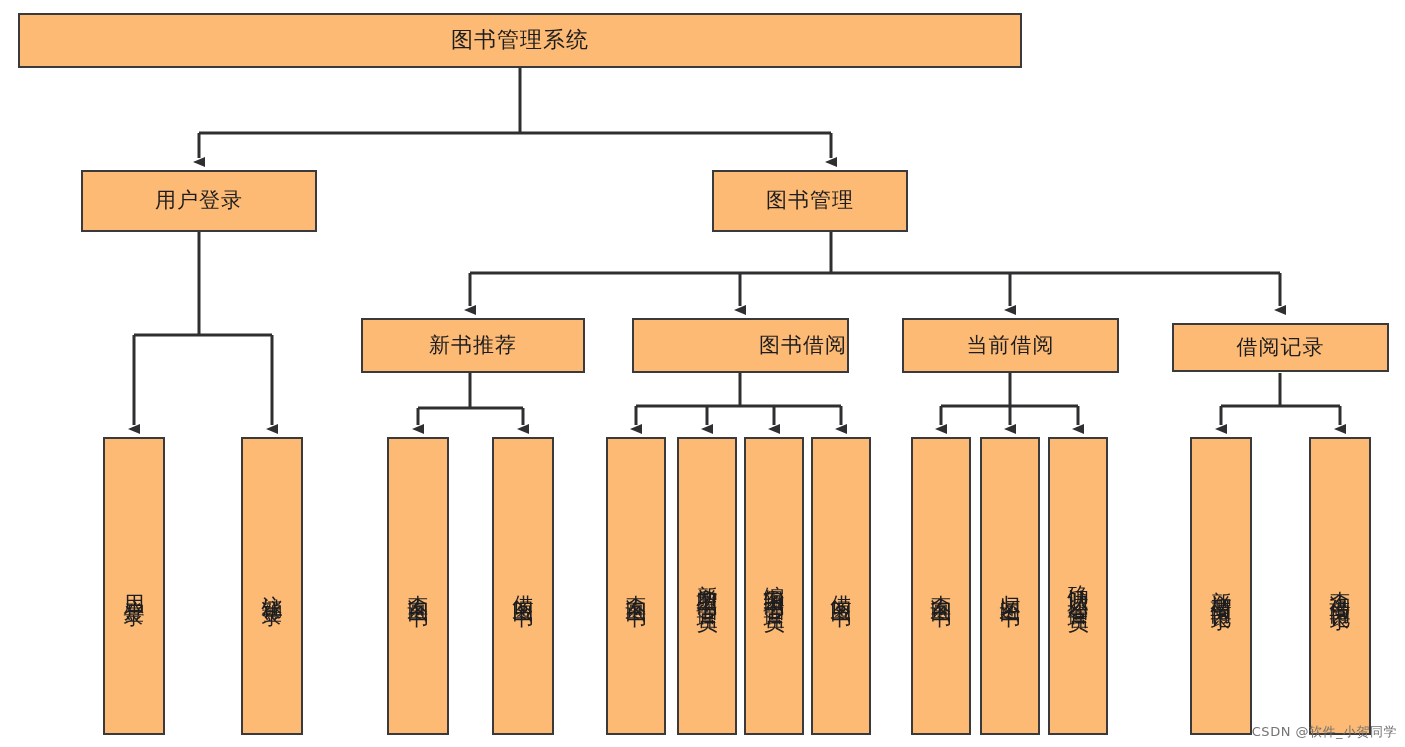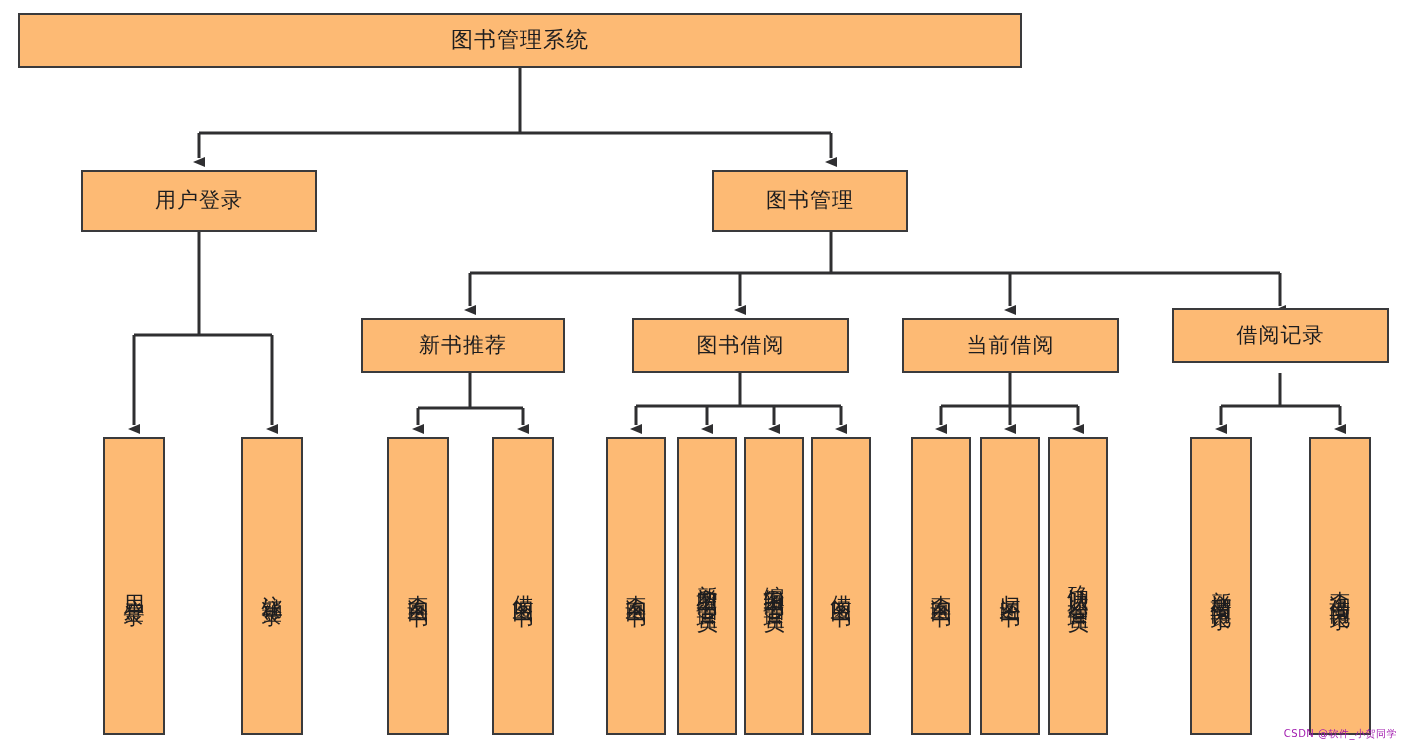--- a/index.html
+++ b/index.html
@@ -48,22 +48,22 @@
     text-orientation:upright;
     font-size:21px;
     letter-spacing:4px;
     line-height:1.05;
     white-space:nowrap;
     text-align:center;
   }
   #watermark{
     position:absolute;
     right:8px;bottom:6px;
-    font-size:10px;
-    color:#a21caf;
+    font-size:13px;
+    color:#737373;
     letter-spacing:0.5px;
     z-index:5;
     white-space:nowrap;
   }
 </style>
 </head>
 <body>
 
 <div id="canvas">
 
@@ -122,30 +122,30 @@
     <span class="lbl">图书管理系统</span>
   </div>
 
   <div class="node lvl2" style="left:81px;top:170px;width:236px;height:62px;">
     <span class="lbl">用户登录</span>
   </div>
   <div class="node lvl2" style="left:712px;top:170px;width:196px;height:62px;">
     <span class="lbl">图书管理</span>
   </div>
 
-  <div class="node lvl3" style="left:361px;top:318px;width:204px;height:55px;">
+  <div class="node lvl3" style="left:361px;top:318px;width:224px;height:55px;">
     <span class="lbl">新书推荐</span>
   </div>
-  <div class="node lvl3" style="left:632px;top:318px;width:217px;height:55px;">
+  <div class="node lvl3" style="left:632px;top:318px;width:217px;height:55px;justify-content:flex-end;">
     <span class="lbl">图书借阅</span>
   </div>
   <div class="node lvl3" style="left:902px;top:318px;width:217px;height:55px;">
     <span class="lbl">当前借阅</span>
   </div>
-  <div class="node lvl3" style="left:1172px;top:308px;width:217px;height:55px;justify-content:center;">
+  <div class="node lvl3" style="left:1172px;top:323px;width:217px;height:49px;justify-content:center;">
     <span class="lbl">借阅记录</span>
   </div>
 
   <div class="node leaf" style="left:103px;top:437px;width:62px;height:298px;">
     <span class="lbl">用户登录</span>
   </div>
   <div class="node leaf" style="left:241px;top:437px;width:62px;height:298px;">
     <span class="lbl">注销登录</span>
   </div>
 

